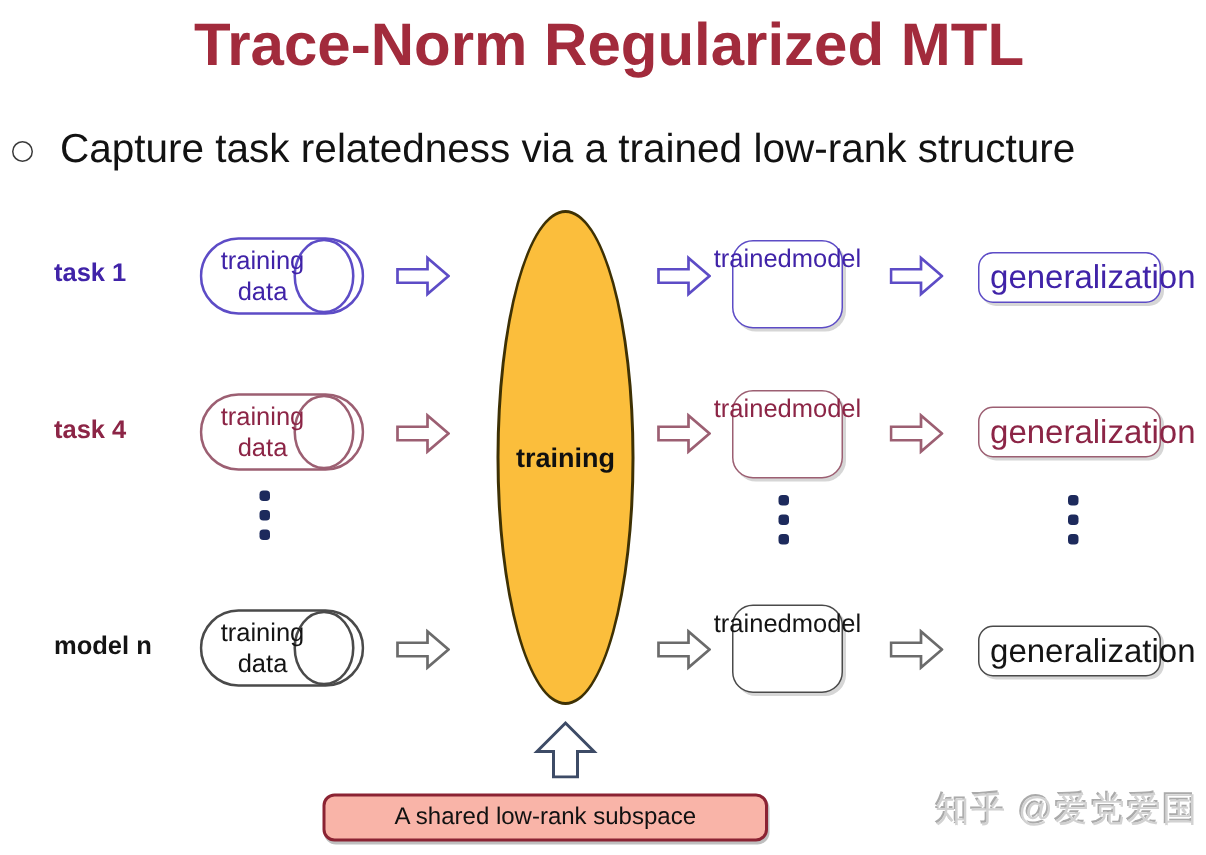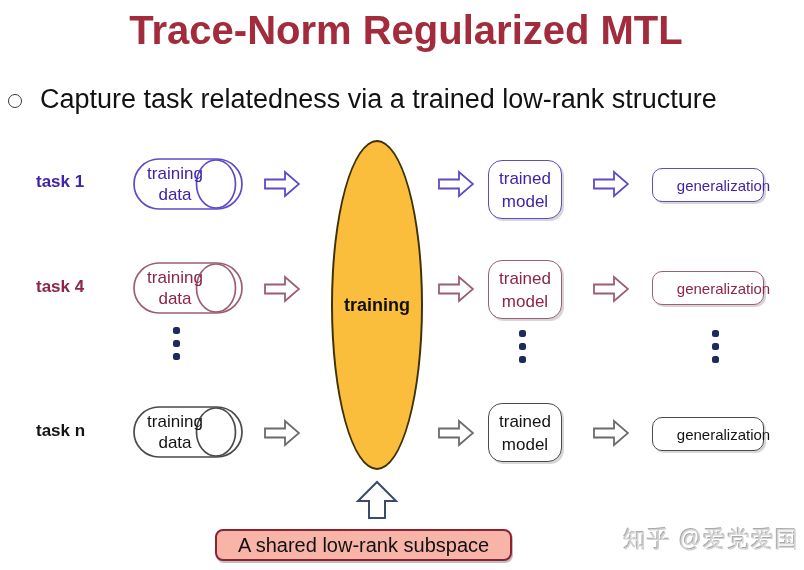--- a/index.html
+++ b/index.html
@@ -31,30 +31,30 @@
   .r2.cylinder .cyl-text{color:#8C2546;}
   .rn.cylinder .cyl-text{color:#141414;}
 
   .arrow{position:absolute;width:36px;height:28px;}
   .a1{left:264px;}.a2{left:438px;}.a3{left:593px;}
   .r1.arrow{top:170px;color:#5D4CC6;}
   .r2.arrow{top:275px;color:#9C5F72;}
   .rn.arrow{top:419px;color:#6b6b6b;}
 
   .model-box{position:absolute;left:488px;width:74px;height:59px;background:#fff;
-             border:1.6px solid;border-radius:14px;display:flex;flex-direction:column;
+             border:1.6px solid;border-radius:14px;display:flex;flex-direction:row;
              justify-content:center;text-align:center;font-size:17px;line-height:23px;
              box-shadow:2px 2px 0 #d6d6d6;box-sizing:border-box;}
   .r1.model-box{top:160px;border-color:#5D4CC6;color:#4023A8;}
   .r2.model-box{top:260px;border-color:#9C5F72;color:#8C2546;}
   .rn.model-box{top:403px;border-color:#4a4a4a;color:#141414;}
 
-  .gen-box{position:absolute;left:652px;width:112px;height:34px;background:#fff;
+  .gen-box{position:absolute;left:652px;width:122px;height:34px;background:#fff;
            border:1.6px solid;border-radius:10px;display:flex;align-items:center;
-           justify-content:center;font-size:15px;box-shadow:2px 2px 0 #d6d6d6;
+           justify-content:center;font-size:22px;box-shadow:2px 2px 0 #d6d6d6;
            box-sizing:border-box;padding-left:31px;}
   .r1.gen-box{top:168px;border-color:#5D4CC6;color:#4023A8;}
   .r2.gen-box{top:271px;border-color:#9C5F72;color:#8C2546;}
   .rn.gen-box{top:417px;border-color:#4a4a4a;color:#141414;}
 
   .ellipse{position:absolute;left:331px;top:140px;width:92px;height:330px;
            background:#FBBE3C;border:2px solid #3E3104;border-radius:50%;
            display:flex;align-items:center;justify-content:center;
            font-size:18px;font-weight:600;color:#101010;box-sizing:border-box;}
 
@@ -62,21 +62,21 @@
   .dots span{width:7px;height:7px;background:#1D2A5C;border-radius:2.5px;}
   .dots-left{left:173px;top:327px;}
   .dots-mid{left:519px;top:330px;}
   .dots-right{left:712px;top:330px;}
 
   .up-arrow{position:absolute;left:354px;top:480px;width:46px;height:39px;color:#3D4B66;}
 
   .subspace{position:absolute;left:215px;top:529px;width:297px;height:32px;
             background:#F9B4A8;border:2px solid #8B2333;border-radius:8px;
             display:flex;align-items:center;justify-content:center;
-            font-size:20px;color:#111;box-shadow:1px 2px 0 rgba(0,0,0,0.25);
+            font-size:16px;color:#111;box-shadow:1px 2px 0 rgba(0,0,0,0.25);
             box-sizing:border-box;}
 
   .watermark{position:absolute;right:5px;top:524px;font-size:23px;letter-spacing:1px;
              color:#d2d2d2;text-shadow:1px 1px 0 #ffffff,-1px -1px 0 #aaaaaa;}
 </style>
 </head>
 <body>
 
 <div class="slide">
 
@@ -160,21 +160,21 @@
       <span></span>
       <span></span>
       <span></span>
     </div>
   <div class="dots dots-right">
       <span></span>
       <span></span>
       <span></span>
     </div>
 
-  <div class="task-label rn">task n</div>
+  <div class="task-label rn">model n</div>
   <div class="cylinder rn">
     <svg width="110" height="52" viewBox="0 0 110 52">
       <rect x="1" y="1" width="108" height="50" rx="25" ry="25" fill="#fff" stroke="currentColor" stroke-width="1.7"></rect>
       <ellipse cx="83" cy="26" rx="19.5" ry="24" fill="#fff" stroke="currentColor" stroke-width="1.7"></ellipse>
     </svg>
     <div class="cyl-text">
       <span>training</span>
       <span>data</span>
     </div>
   </div>

